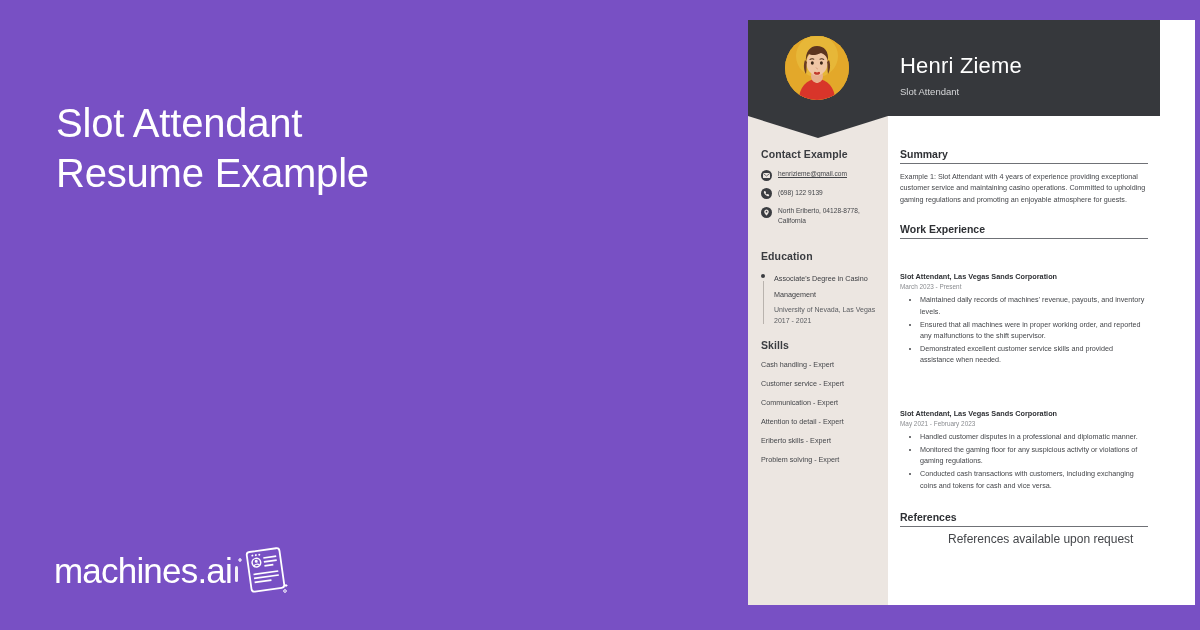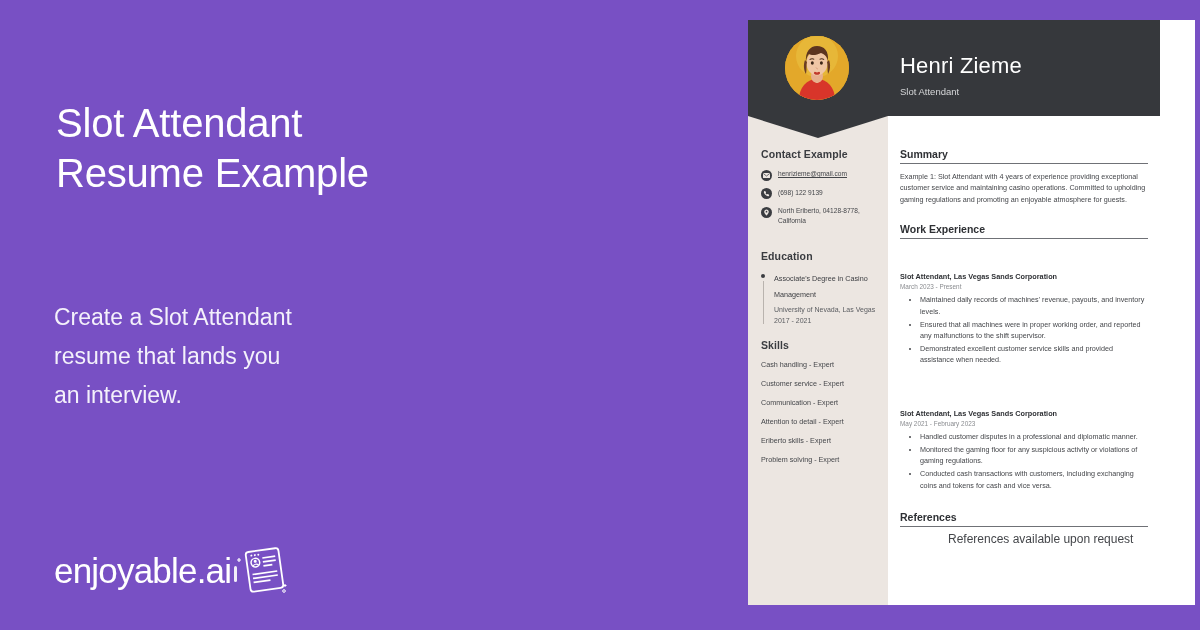--- a/index.html
+++ b/index.html
@@ -275,26 +275,23 @@
   }
 </style>
 </head>
 <body>
 
 <div class="page">
 
   <div class="promo">
     <div class="promo-title">Slot Attendant
 Resume Example</div>
-    <div class="promo-sub">Create a Slot Attendant
-resume that lands you
-an interview.</div>
 
     <div class="logo">
-      <span class="logo-word">enjoyable.ai</span>
+      <span class="logo-word">machines.ai</span>
       <span class="logo-mark">
         <svg width="56" height="52" viewBox="0 0 56 52">
           <g transform="rotate(-8 30 26)">
             <rect x="14" y="6" width="33" height="40" rx="3" fill="none" stroke="#ffffff" stroke-width="1.8"></rect>
             <circle cx="22.5" cy="17.5" r="4.3" fill="none" stroke="#ffffff" stroke-width="1.5"></circle>
             <circle cx="22.5" cy="16.2" r="1.5" fill="#ffffff"></circle>
             <path d="M19.6 20.6a3.6 3.6 0 0 1 5.8 0" fill="none" stroke="#ffffff" stroke-width="1.2"></path>
             <rect x="30" y="13" width="13" height="1.7" fill="#ffffff"></rect>
             <rect x="30" y="17" width="13" height="1.7" fill="#ffffff"></rect>
             <rect x="30" y="21" width="9" height="1.7" fill="#ffffff"></rect>

